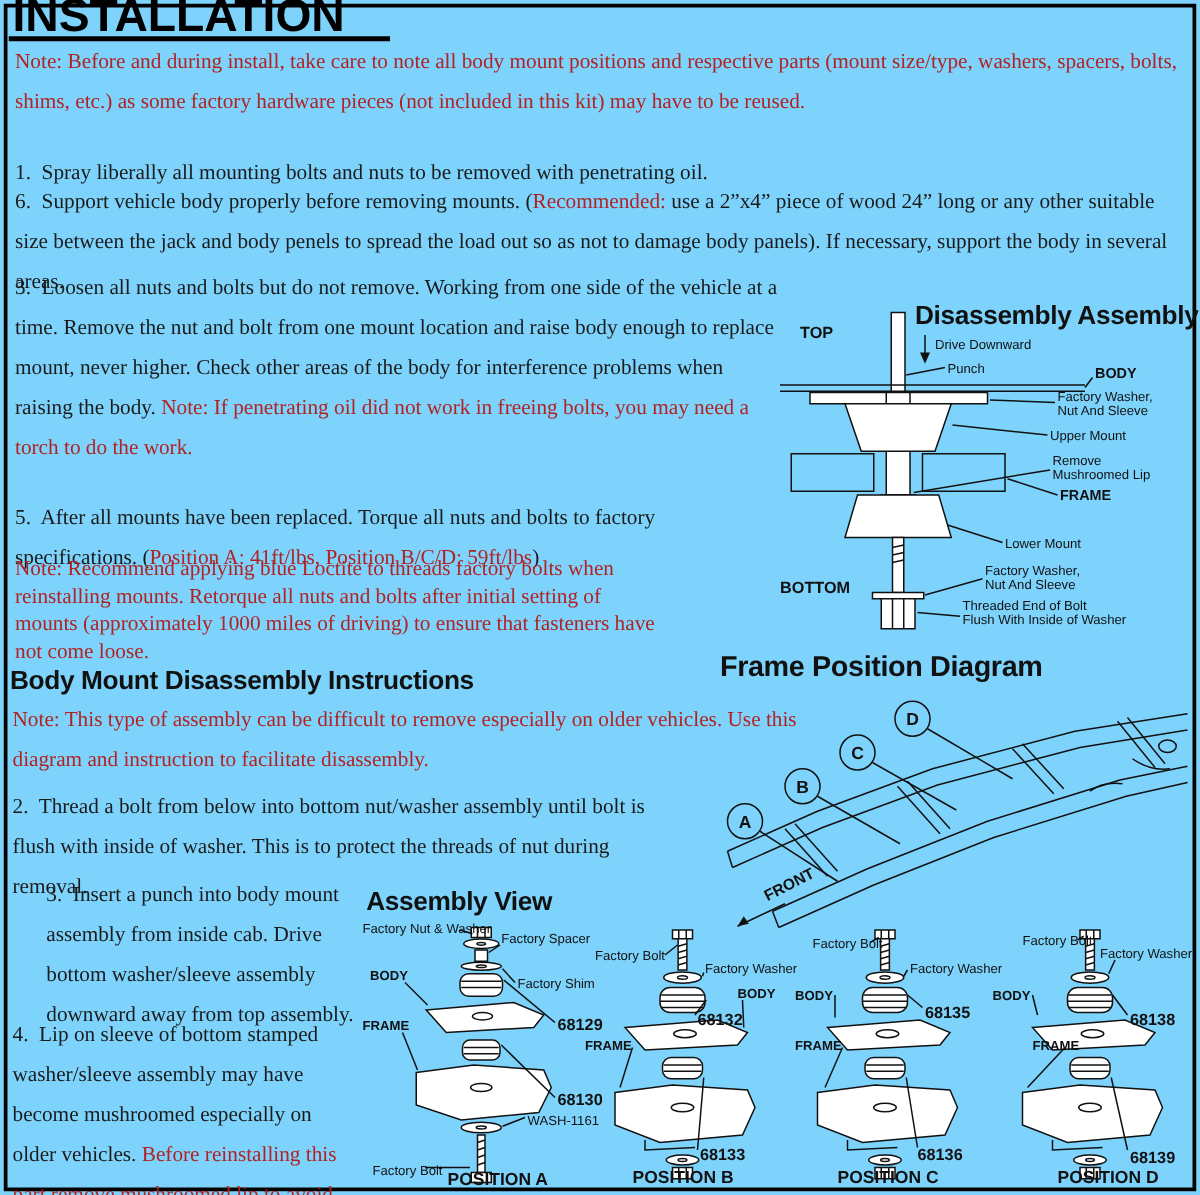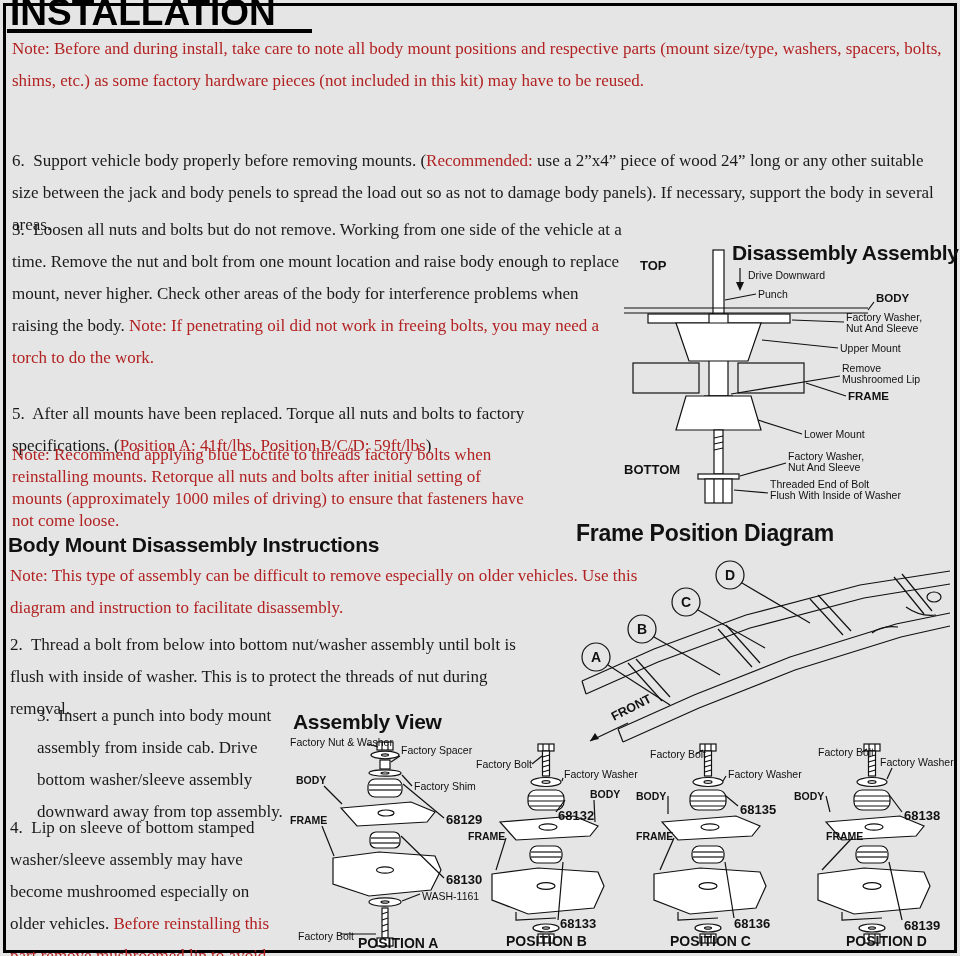--- a/index.html
+++ b/index.html
@@ -1,18 +1,18 @@
 <!DOCTYPE html>
 <html><head>
 <meta charset="utf-8">
 <style>
   * { margin:0; padding:0; box-sizing:border-box; }
   html,body { background:#fff; }
   body { width:960px; height:956px; font-family:"Liberation Serif", serif; }
-  .sheet { position:relative; width:960px; height:956px; background:#e5e5e5; overflow:hidden; }
+  .sheet { position:relative; width:960px; height:956px; background:#7dd3fc; overflow:hidden; }
   .frame-border { position:absolute; left:3px; top:3px; width:954px; height:950px; border:3px solid #000; }
   .abs { position:absolute; }
   .body-text { font-size:17px; line-height:32px; color:#1a1a1a; white-space:pre-wrap; }
   .red { color:#b22222; }
   .kit-note { font-weight:bold; font-style:italic; }
   .h-sans { font-family:"Liberation Sans", sans-serif; font-weight:bold; color:#111; letter-spacing:-0.3px; }
   .page-title { font-family:"Liberation Sans", sans-serif; font-weight:800; font-size:37px; line-height:34px; color:#000; letter-spacing:0px; }
   .title-rule { background:#000; height:4px; }
   svg.d { position:absolute; overflow:hidden; }
   .d line, .d path, .d rect, .d ellipse, .d polygon, .d polyline, .d circle { stroke:#111; fill:none; stroke-width:1.2; }
@@ -29,20 +29,21 @@
 <body>
 
 <div class="sheet">
   <div class="frame-border"></div>
 
   <div class="abs page-title" style="left:10px; top:-4px;">INSTALLATION</div>
   <div class="abs title-rule" style="left:7px; top:29px; width:305px;"></div>
 
   <p class="abs body-text red" style="left:12px; top:33px; width:938px;">Note: Before and during install, take care to note all body mount positions and respective parts (mount size/type, washers, spacers, bolts, shims, etc.) as some factory hardware pieces (not included in this kit) may have to be reused.</p>
 
+  <p class="abs body-text" style="left:12px; top:122px; width:930px;">1.  Spray liberally all mounting bolts and nuts to be removed with penetrating oil.</p>
 
   <p class="abs body-text" style="left:12px; top:145px; width:938px;"><span>6.  Support vehicle body properly before removing mounts. (</span><span class="red">Recommended:</span><span> use a 2”x4” piece of wood 24” long or any other suitable size between the jack and body penels to spread the load out so as not to damage body panels). If necessary, support the body in several areas.</span></p>
 
   <p class="abs body-text" style="left:12px; top:214px; width:610px;"><span>3.  Loosen all nuts and bolts but do not remove. Working from one side of the vehicle at a time. Remove the nut and bolt from one mount location and raise body enough to replace mount, never higher. Check other areas of the body for interference problems when raising the body. </span><span class="red">Note: If penetrating oil did not work in freeing bolts, you may need a torch to do the work.</span></p>
 
 
   <p class="abs body-text" style="left:12px; top:398px; width:572px;"><span>5.  After all mounts have been replaced. Torque all nuts and bolts to factory specifications. (</span><span class="red">Position A: 41ft/lbs, Position B/C/D: 59ft/lbs</span><span>)</span></p>
 
   <p class="abs body-text red" style="left:12px; top:444px; width:516px; line-height:22px;">Note: Recommend applying blue Loctite to threads factory bolts when reinstalling mounts. Retorque all nuts and bolts after initial setting of mounts (approximately 1000 miles of driving) to ensure that fasteners have not come loose.</p>
 

